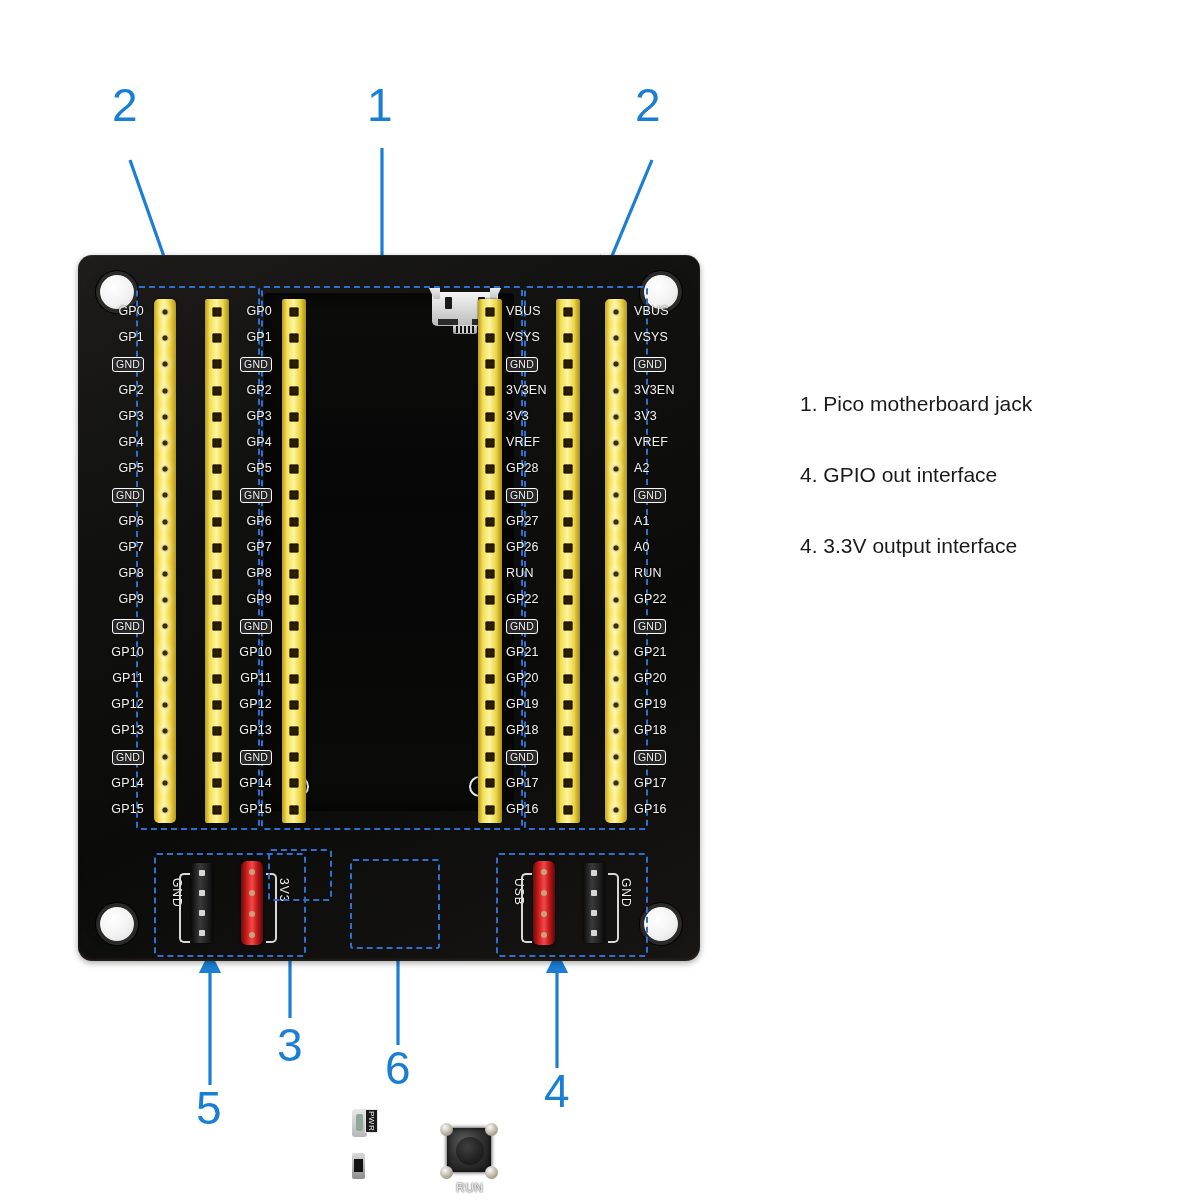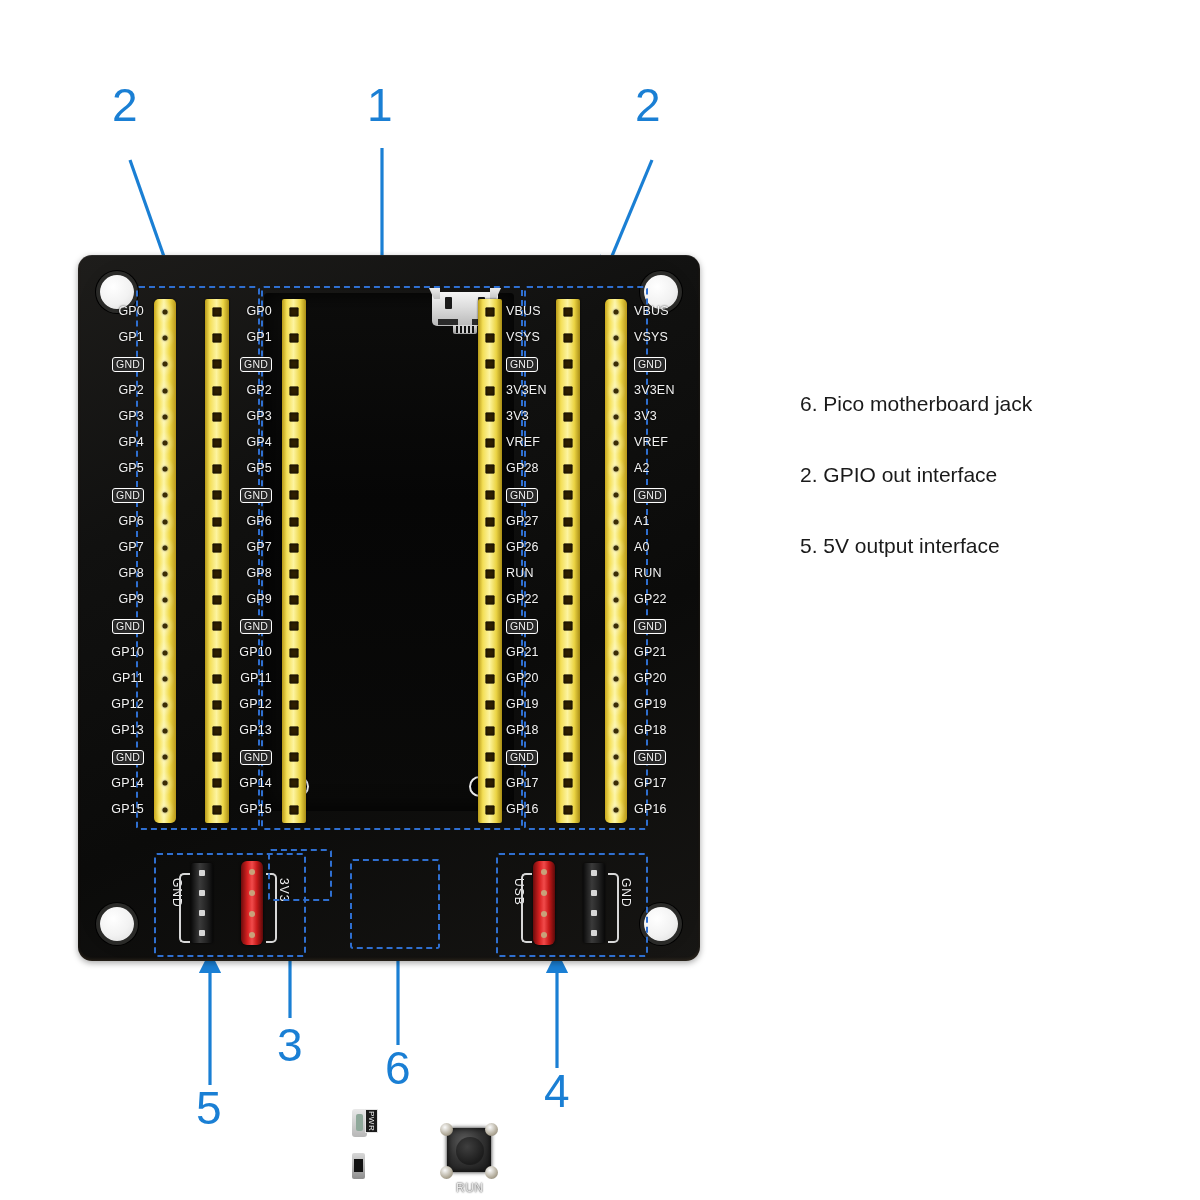--- a/index.html
+++ b/index.html
@@ -199,23 +199,23 @@
 
   <div class="callout-num" style="left:112px;top:82px;">2</div>
   <div class="callout-num" style="left:367px;top:82px;">1</div>
   <div class="callout-num" style="left:635px;top:82px;">2</div>
   <div class="callout-num" style="left:196px;top:1085px;">5</div>
   <div class="callout-num" style="left:277px;top:1022px;">3</div>
   <div class="callout-num" style="left:385px;top:1045px;">6</div>
   <div class="callout-num" style="left:544px;top:1068px;">4</div>
 
   <div class="legend">
-    <div class="legend-item">6. Pico motherboard jack</div>
-    <div class="legend-item">2. GPIO out interface</div>
-    <div class="legend-item">5. 5V output interface</div>
+    <div class="legend-item">1. Pico motherboard jack</div>
+    <div class="legend-item">4. GPIO out interface</div>
+    <div class="legend-item">4. 3.3V output interface</div>
   </div>
 
   <div class="board">
 
     <div class="mhole mh-tl"></div>
     <div class="mhole mh-tr"></div>
     <div class="mhole mh-bl"></div>
     <div class="mhole mh-br"></div>
 
     <div class="dash" style="left:58px;top:31px;width:120px;height:540px;"></div>

